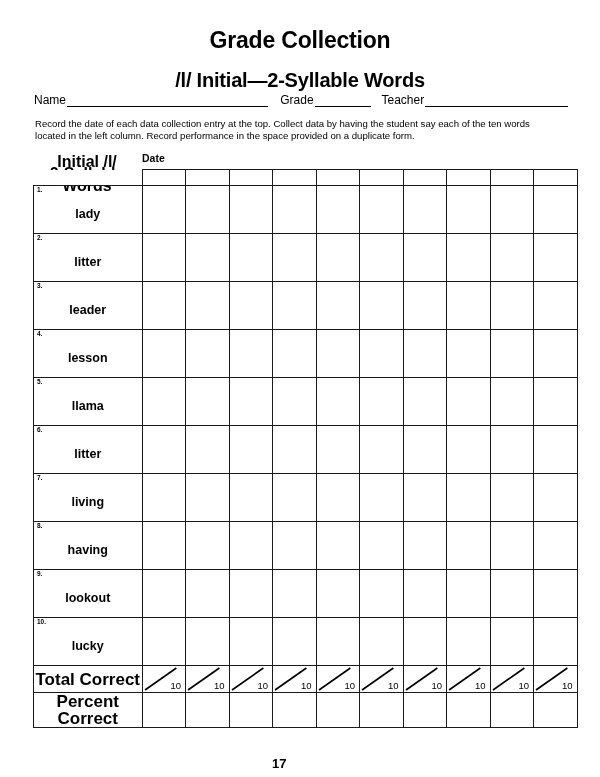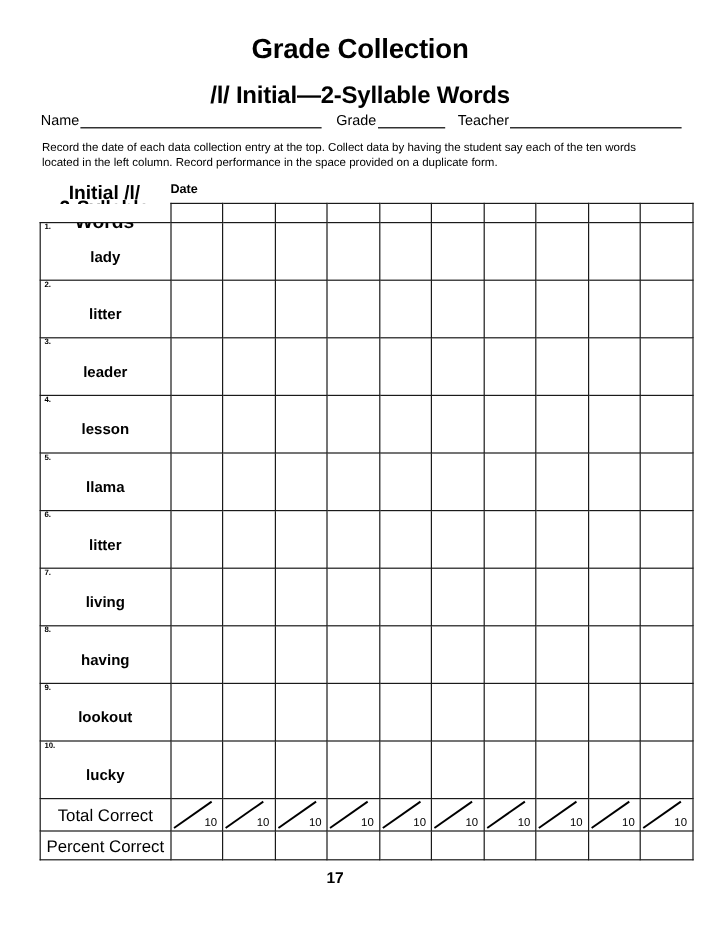--- a/index.html
+++ b/index.html
@@ -141,22 +141,22 @@
     font-size: 12.5px;
     font-weight: bold;
     padding-top: 9px;
   }
 
   
   tr.tot-row td { height: 26px; }
   tr.pct-row td { height: 23px; }
   .rowlabel {
     text-align: center;
-    font-size: 14px;
-    font-weight: normal;
+    font-size: 17px;
+    font-weight: bold;
     line-height: 1;
   }
   .tot-cell { position: relative; margin-left: 36px; }
   .tot-cell .diag {
     position: absolute;
     left: 0; top: 0;
     width: 100%;
     height: 100%;
     display: block;
   }
@@ -174,21 +174,21 @@
     left: 31px;
     top: 730px;
     font-size: 7.6px;
     font-style: italic;
     line-height: 9.6px;
     color: #1a1a1a;
   }
   .pagenum {
     position: absolute;
     left: 272px;
-    top: 724px;
+    top: 756px;
     font-size: 13px;
     font-weight: bold;
   }
 </style>
 </head>
 <body>
 
 <div class="page">
 
   <div class="title-block">

